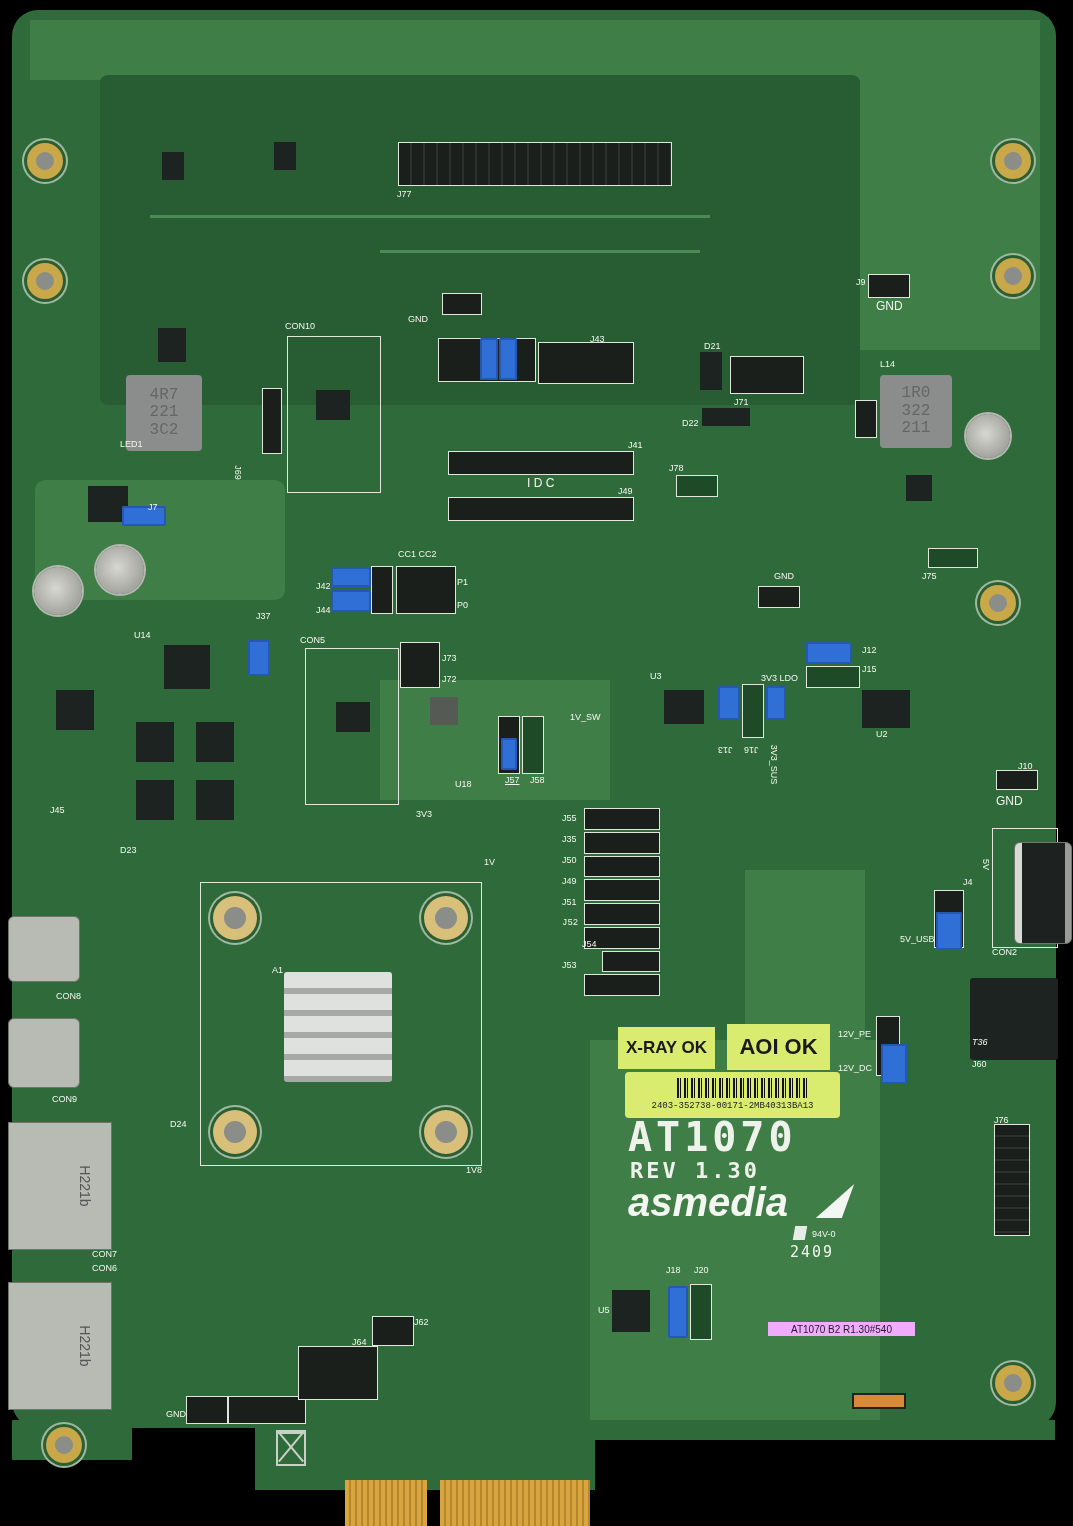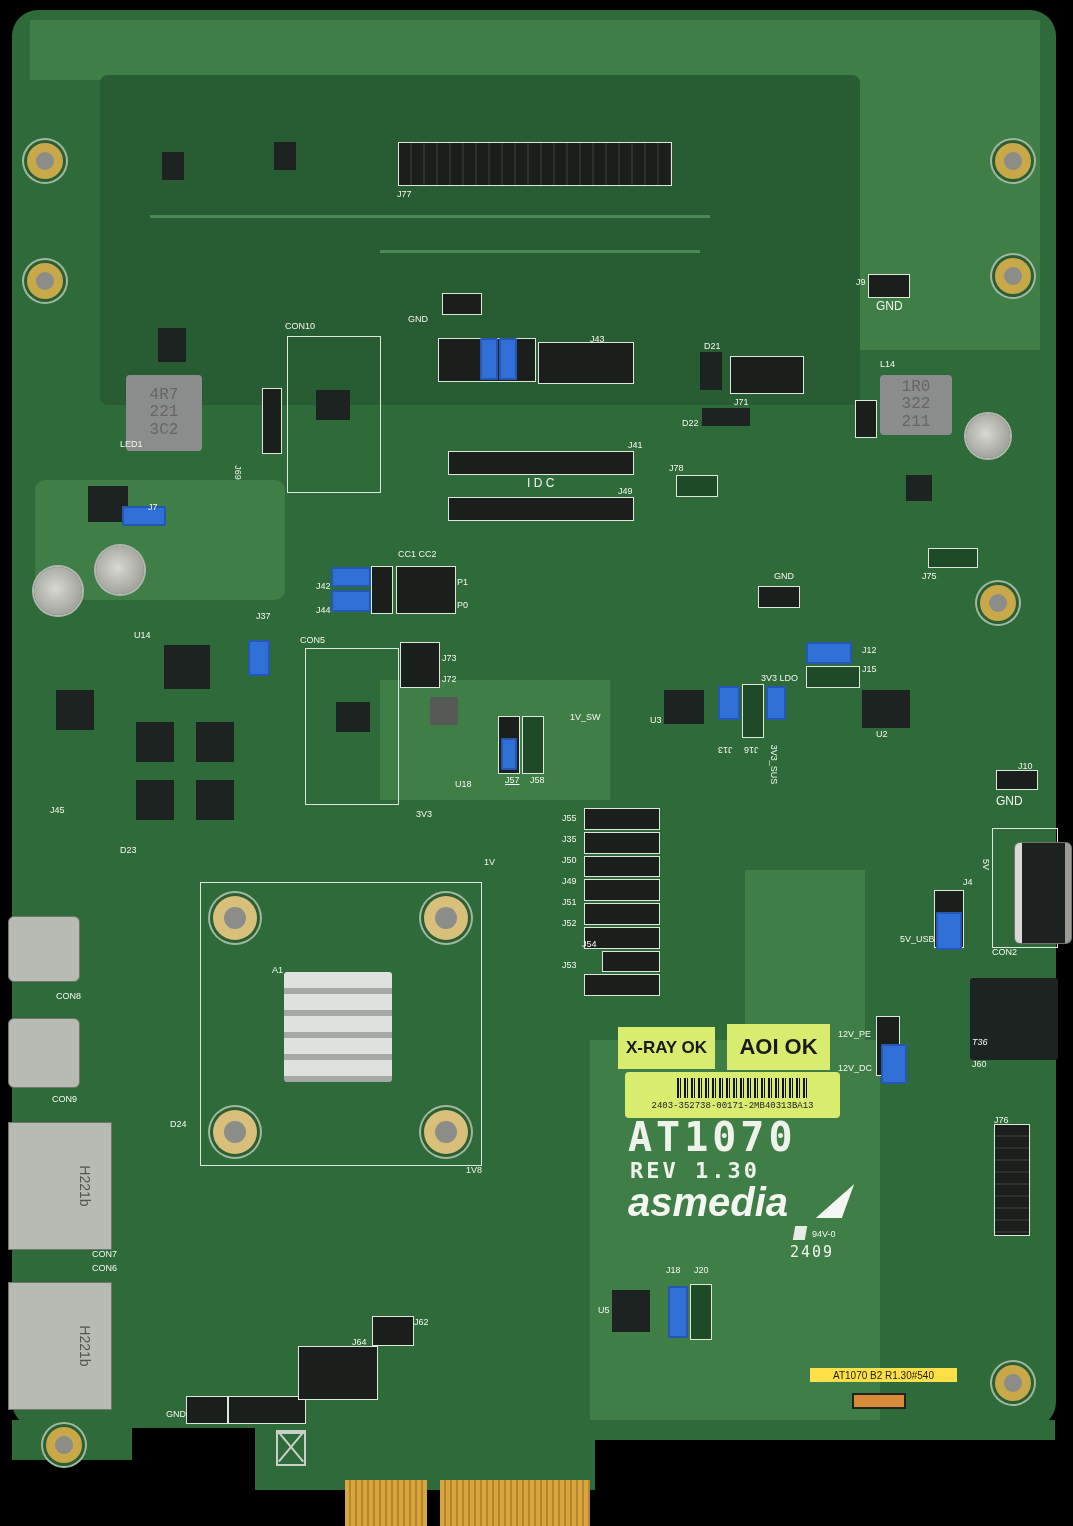--- a/index.html
+++ b/index.html
@@ -24,21 +24,21 @@
   .port{position:absolute;background:#b8bab4;border:1px solid #70736e;}
   .heatsink{position:absolute;left:284px;top:972px;width:108px;height:110px;background:repeating-linear-gradient(#dfe1de 0 16px,#a6a9a5 16px 22px);border-radius:3px;}
   .label-ok{position:absolute;background:#d9ec70;color:#1a1a1a;font-weight:bold;display:flex;align-items:center;justify-content:center;}
   .barcode-label{position:absolute;left:625px;top:1072px;width:215px;height:46px;background:#d9ec70;border-radius:4px;}
   .barcode{position:absolute;left:52px;top:6px;width:130px;height:20px;background:repeating-linear-gradient(90deg,#111 0 2px,#d9ec70 2px 3px,#111 3px 4px,#d9ec70 4px 7px);}
   .barcode-text{position:absolute;left:0;right:0;top:29px;text-align:center;font-size:9px;color:#222;font-family:"Liberation Mono",monospace;}
   .brand-model{position:absolute;left:628px;top:1114px;font-size:40px;font-weight:bold;color:#eef2ea;letter-spacing:4px;font-family:"DejaVu Sans Mono",monospace;}
   .brand-rev{position:absolute;left:630px;top:1158px;font-size:22px;font-weight:bold;color:#eef2ea;letter-spacing:3px;font-family:"DejaVu Sans Mono",monospace;}
   .brand-logo{position:absolute;left:628px;top:1180px;font-size:40px;font-weight:bold;font-style:italic;color:#f4f6f1;}
   .brand-mark{position:absolute;left:822px;top:1184px;width:0;height:0;border-left:26px solid transparent;border-bottom:34px solid #f4f6f1;transform:skewX(-20deg);}
-  .serial-sticker{position:absolute;left:768px;top:1368px;width:147px;height:14px;background:#fde047;color:#222;font-size:10px;display:flex;align-items:center;justify-content:center;margin-left:42px;}
+  .serial-sticker{position:absolute;left:768px;top:1322px;width:147px;height:14px;background:#f0abfc;color:#222;font-size:10px;display:flex;align-items:center;justify-content:center;}
   .edge-conn{position:absolute;top:1480px;height:46px;background:repeating-linear-gradient(90deg,#d8a640 0 4px,#b8862a 4px 6px);}
   .trace{position:absolute;border:1px solid #4c8a55;}
 </style>
 </head>
 <body>
 
 <div class="board"></div>
 <div class="bottom-strip"></div>
 <div class="bottom-strip2"></div>
 <div class="bottom-strip3"></div>
@@ -159,21 +159,21 @@
   <div class="header" style="position:relative;height:20px;"></div>
   <div class="header" style="position:relative;height:20px;margin-left:18px;"></div>
   <div class="header" style="position:relative;height:20px;"></div>
 </div>
 <div style="position:absolute;left:562px;top:814px;display:flex;flex-direction:column;gap:12px;">
   <span class="silk" style="position:relative;">J55</span>
   <span class="silk" style="position:relative;">J35</span>
   <span class="silk" style="position:relative;">J50</span>
   <span class="silk" style="position:relative;">J49</span>
   <span class="silk" style="position:relative;">J51</span>
-  <span class="silk" style="position:relative;">J52</span>
+  <span class="silk" style="position:relative;font-family:Liberation Mono, monospace;">J52</span>
   <span class="silk" style="position:relative;margin-left:20px;">J54</span>
   <span class="silk" style="position:relative;">J53</span>
 </div>
 <span class="silk" style="left:416px;top:810px;">3V3</span>
 <span class="silk" style="left:484px;top:858px;">1V</span>
 
 <div class="chip" style="left:700px;top:352px;width:22px;height:38px;"></div>
 <div class="chip" style="left:702px;top:408px;width:48px;height:18px;"></div>
 <div class="header" style="left:730px;top:356px;width:72px;height:36px;"></div>
 <span class="silk" style="left:704px;top:342px;">D21</span>
@@ -183,21 +183,21 @@
 <div class="header" style="left:676px;top:475px;width:40px;height:20px;background:#1f4a28;"></div>
 <span class="silk" style="left:669px;top:464px;">J78</span>
 
 <div class="header" style="left:758px;top:586px;width:40px;height:20px;"></div>
 <span class="silk" style="left:774px;top:572px;">GND</span>
 
 <div class="header" style="left:868px;top:274px;width:40px;height:22px;"></div>
 <span class="silk" style="left:856px;top:278px;">J9</span>
 <span class="silk big" style="left:876px;top:300px;">GND</span>
 
-<div class="inductor" style="left:880px;top:375px;width:72px;height:60px;">
+<div class="inductor" style="left:880px;top:375px;width:72px;height:73px;">
   <span>1R0</span>
   <span>322</span>
   <span>211</span>
 </div>
 <span class="silk" style="left:880px;top:360px;">L14</span>
 <div class="header" style="left:855px;top:400px;width:20px;height:36px;"></div>
 <div class="cap" style="left:966px;top:414px;width:44px;height:44px;"></div>
 <div class="chip" style="left:906px;top:475px;width:26px;height:26px;"></div>
 <div class="header" style="left:928px;top:548px;width:48px;height:18px;background:#1f4a28;"></div>
 <span class="silk" style="left:922px;top:572px;">J75</span>
@@ -210,21 +210,21 @@
 <span class="silk" style="left:876px;top:730px;">U2</span>
 
 <div class="jumper" style="left:718px;top:686px;width:22px;height:34px;"></div>
 <div class="header" style="left:742px;top:684px;width:20px;height:52px;background:#1f4a28;"></div>
 <div class="jumper" style="left:766px;top:686px;width:20px;height:34px;"></div>
 <span class="silk" style="left:761px;top:674px;">3V3  LDO</span>
 <span class="silk" style="left:718px;top:745px;transform:rotate(180deg);">J13</span>
 <span class="silk" style="left:744px;top:745px;transform:rotate(180deg);">J16</span>
 <span class="silk" style="left:754px;top:760px;transform:rotate(90deg);">3V3_SUS</span>
 <div class="chip" style="left:664px;top:690px;width:40px;height:34px;"></div>
-<span class="silk" style="left:650px;top:716px;">U3</span>
+<span class="silk" style="left:650px;top:672px;">U3</span>
 
 <div class="header" style="left:996px;top:770px;width:40px;height:18px;"></div>
 <span class="silk" style="left:1018px;top:762px;">J10</span>
 <span class="silk big" style="left:996px;top:795px;">GND</span>
 
 <div style="position:absolute;left:992px;top:828px;width:64px;height:118px;border:1px solid #dfe6dc;"></div>
 <div class="port" style="left:1014px;top:842px;width:56px;height:100px;border-radius:6px;background:linear-gradient(90deg,#d9dad6 0 12%,#1d2120 12% 90%,#9b9c98 90%);"></div>
 <span class="silk" style="left:992px;top:948px;">CON2</span>
 <span class="silk" style="left:980px;top:860px;transform:rotate(90deg);">5V</span>
 <div class="header" style="left:934px;top:890px;width:28px;height:56px;"></div>

